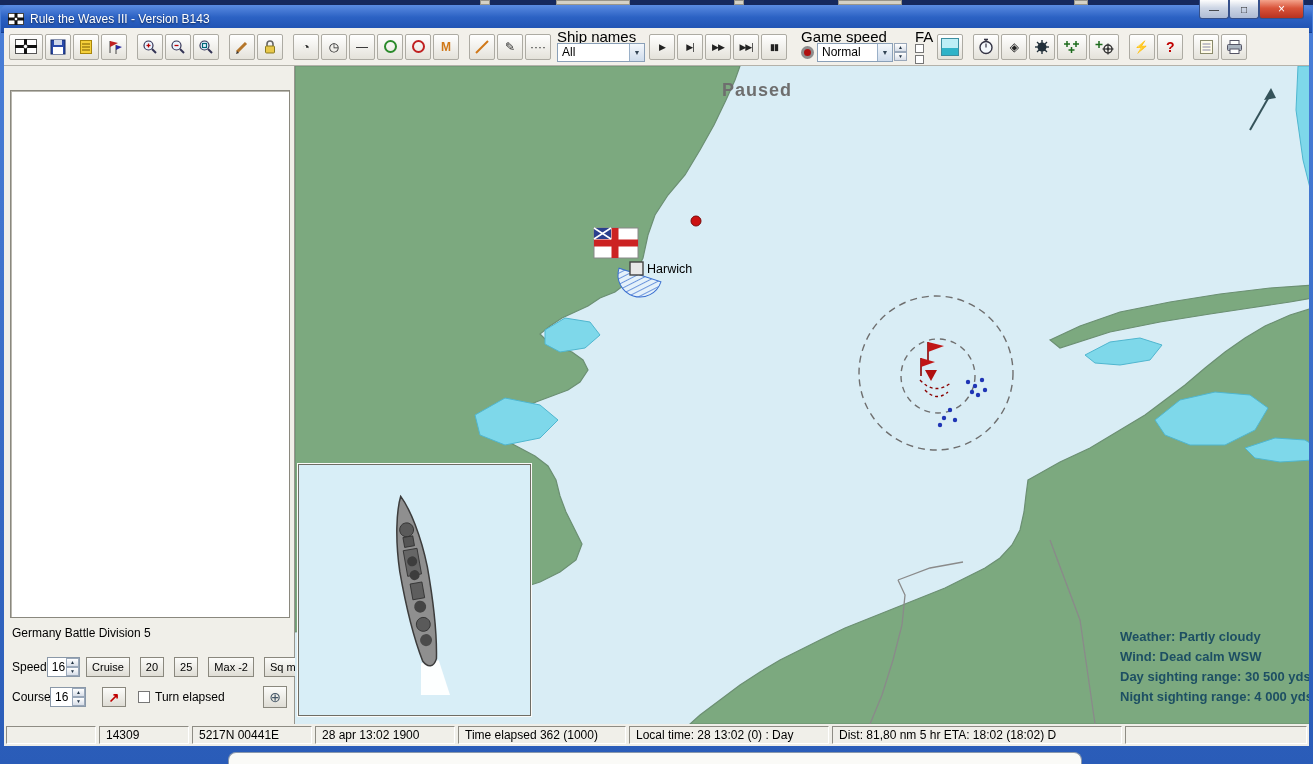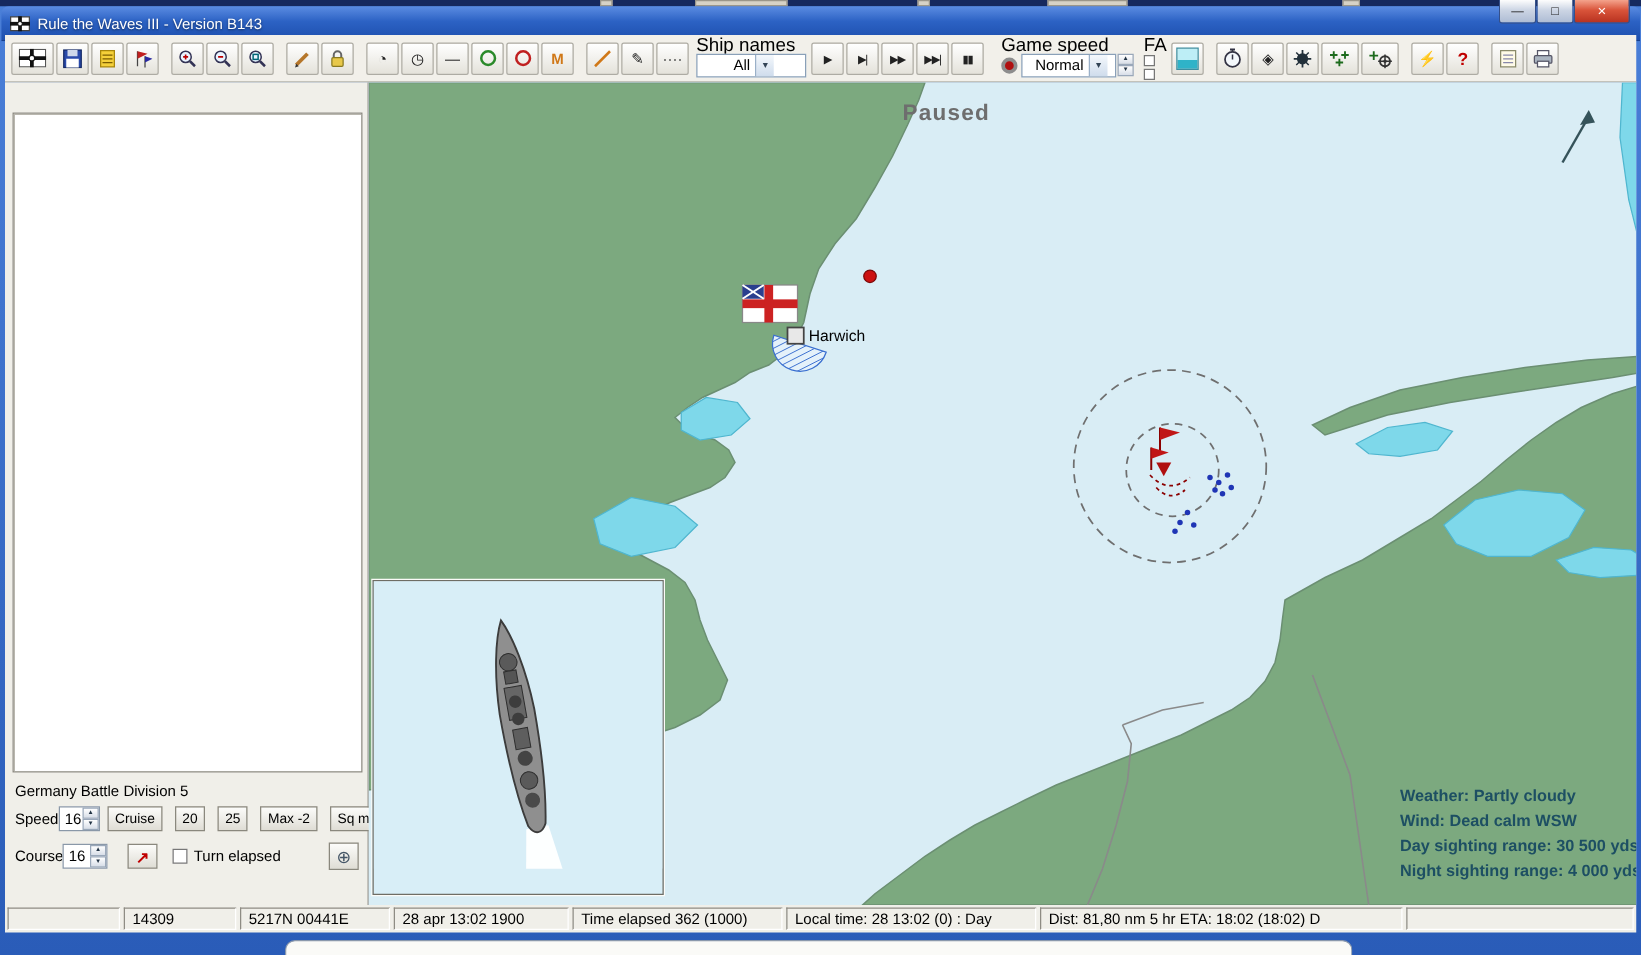--- a/index.html
+++ b/index.html
@@ -33,21 +33,21 @@
   .tb{height:26px;min-width:26px;margin-right:2px;border:1px solid #adaba3;
     border-radius:2px;background:linear-gradient(#ffffff,#e4e2da);
     display:flex;align-items:center;justify-content:center;
     font-size:12px;color:#222;flex:0 0 auto}
   .tb.small{font-size:9px;letter-spacing:-1px}
   .sp{width:8px;flex:0 0 auto}
   .tgroup{display:flex;flex-direction:column;justify-content:flex-start;
     height:34px;margin:0 4px;flex:0 0 auto}
   .tglabel{font-size:15px;line-height:13px;color:#000}
   .combo{height:19px;background:#fff;border:1px solid #8aa0b8;
-    display:flex;align-items:center;justify-content:center;
+    display:flex;align-items:center;justify-content:space-between;
     padding-left:4px;font-size:12px}
   .combo .arr{width:15px;height:100%;margin-left:4px;
     background:linear-gradient(#f4f8fc,#cfdcec);border-left:1px solid #9ab0c8;
     display:flex;align-items:center;justify-content:center;font-size:7px;color:#345}
   .spincol{display:flex;flex-direction:column;margin-left:1px}
   .spinbtn{width:13px;height:9px;border:1px solid #9aa8ba;
     background:linear-gradient(#fff,#d8dee8);font-size:5px;line-height:7px;
     display:flex;align-items:center;justify-content:center;color:#234}
   .ring{width:13px;height:13px;border-radius:50%;border:3px solid #8d8d8d;background:#b01010}
   .cyanbtn{width:18px;height:18px;border:1px solid #3c8ea0;
@@ -59,21 +59,21 @@
   
   .sidepanel{position:absolute;left:4px;top:66px;width:291px;height:658px;
     background:#f0efe9;border-right:1px solid #98968e}
   .tabs{display:flex;height:22px;padding:2px 0 0 3px}
   .tab{padding:3px 8px 2px;font-size:12px;border:1px solid #9a988e;border-bottom:none;
     border-radius:2px 2px 0 0;background:#e6e4dc;margin-right:1px;white-space:nowrap}
   .tab.active{background:#fff;position:relative;z-index:2}
   .loglist{position:absolute;left:6px;top:24px;width:280px;height:528px;
     background:#fff;border:1px solid #8a887e;box-shadow:inset 1px 1px 0 #b9b7af}
   .division{position:absolute;left:0;top:556px;width:291px;height:102px;padding:4px 8px}
-  .divtitle{font-size:12px;margin-bottom:4px}
+  .divtitle{font-size:12px;margin-bottom:16px}
   .ctlrow{display:flex;align-items:center;height:22px;margin-bottom:8px}
   .ctl-label{width:38px;font-size:12px}
   .spinbox{display:flex;align-items:center;border:1px solid #8a98a8;background:#fff;
     height:20px;padding-left:4px;width:36px;justify-content:space-between}
   .divbtn{height:20px;border:1px solid #8a887e;background:linear-gradient(#fcfcfa,#dfddd5);
     font-size:11px;display:flex;align-items:center;justify-content:center;
     padding:0 5px;margin-left:10px;white-space:nowrap}
   .check{width:12px;height:12px;border:1px solid #777;background:#fff;margin:0 5px 0 12px}
   .arrowbtn{width:24px;height:20px;margin-left:16px;border:1px solid #8a887e;
     background:linear-gradient(#fcfcfa,#dfddd5);color:#c00000;font-weight:bold;

